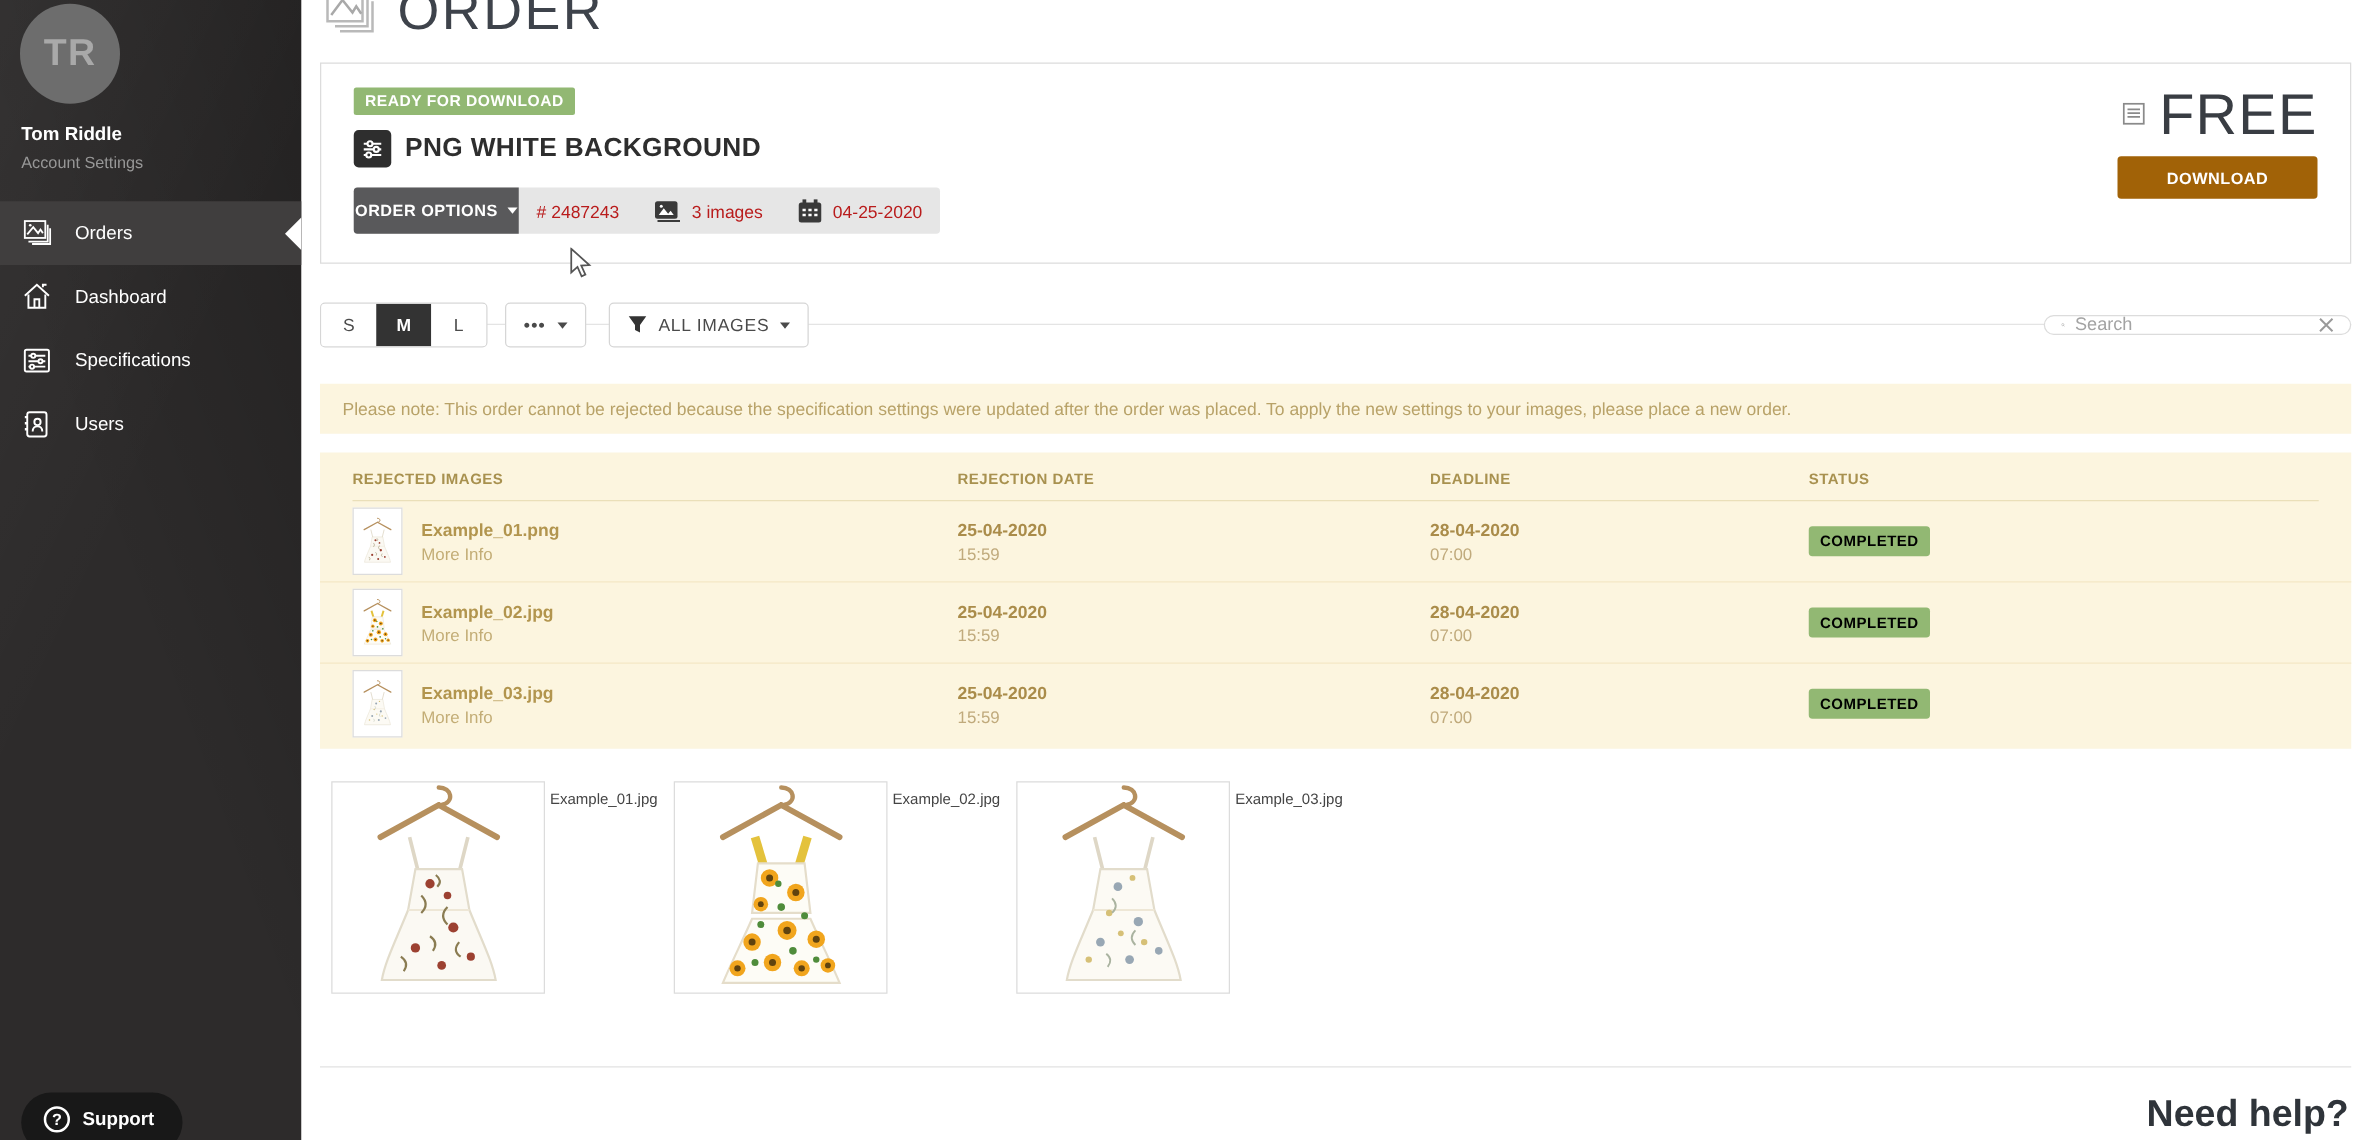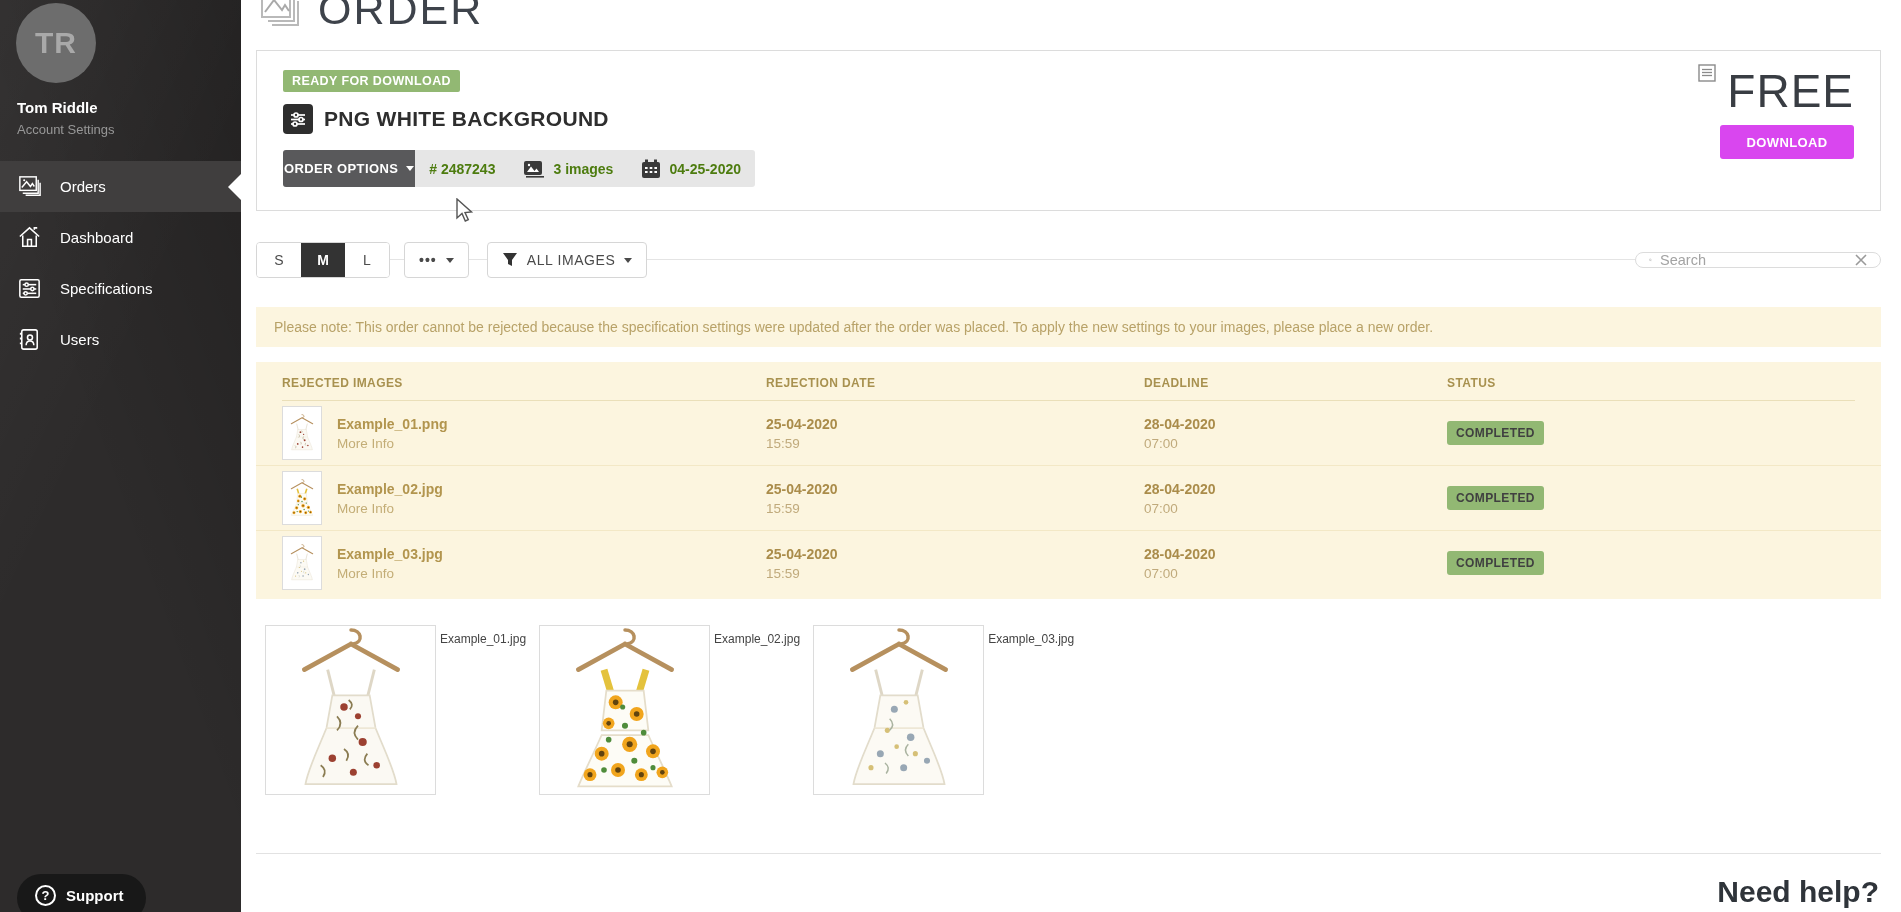--- a/index.html
+++ b/index.html
@@ -46,28 +46,28 @@
     font-size:12.5px; letter-spacing:0.4px; padding:4px 9px; border-radius:2px; }
   .card-title-row { display:flex; align-items:center; gap:11px; margin-top:12px; }
   .sliders-chip { width:30px; height:30px; background:#2e2e2e; border-radius:4px;
     display:flex; align-items:center; justify-content:center; }
   .card-title { font-size:21px; font-weight:bold; color:#2e2e2e; letter-spacing:0.3px; }
   .meta-bar { display:inline-flex; align-items:stretch; margin-top:16px; background:#e6e6e6;
     border-radius:3px; }
   .order-options-btn { background:#59595b; color:#fff; font-weight:bold; font-size:13px;
     letter-spacing:0.4px; padding:0 1px; border-radius:3px 0 0 3px; display:flex;
     align-items:center; gap:8px; height:37px; cursor:pointer; border:none; }
-  .meta-item { display:flex; align-items:center; gap:8px; padding:0 14px; font-weight:bold;
-    font-size:14px; color:#4d7c0f; }
+  .meta-item { display:flex; align-items:center; gap:8px; padding:0 14px; font-weight:normal;
+    font-size:14px; color:#b91c1c; }
   .caret { width:0; height:0; border:4.5px solid transparent; border-top:5px solid currentColor;
     margin-top:4px; }
   .price-block { position:absolute; right:26px; top:13px; text-align:right; }
-  .price-row { display:flex; justify-content:flex-end; gap:11px; }
+  .price-row { display:flex; align-items:center; justify-content:flex-end; gap:11px; }
   .price-label { font-size:46px; color:#393d43; font-weight:400; letter-spacing:1px; }
-  .download-btn { margin-top:7px; width:134px; height:34px; background:#d946ef; color:#fff;
+  .download-btn { margin-top:7px; width:160px; height:34px; background:#a16207; color:#fff;
     border:none; border-radius:3px; font-weight:bold; font-size:13px; letter-spacing:0.4px;
     cursor:pointer; font-family:inherit; }
 
   
   .toolbar { margin-top:31px; position:relative; height:36px; display:flex; align-items:center; }
   .toolbar::before { content:""; position:absolute; left:0; right:0; top:17px;
     border-top:1px solid #e4e4e4; }
   .toolbar > * { position:relative; z-index:1; }
   .size-group { display:flex; border:1px solid #d6d6d6; border-radius:4px; overflow:hidden;
     background:#fff; }
@@ -99,21 +99,21 @@
   .rej-row { display:grid; grid-template-columns:484px 378px 303px 1fr; align-items:center;
     padding:5px 26px; min-height:58px; border-bottom:1px solid #f3e8c6; }
   .rej-row:last-child { border-bottom:none; }
   .img-cell { display:flex; align-items:center; gap:15px; }
   .mini-thumb { width:40px; height:54px; background:#fff; border:1px solid #dcdcdc;
     display:flex; align-items:center; justify-content:center; padding:2px; cursor:pointer; }
   .file-link { font-weight:bold; font-size:14px; color:#b2954e; cursor:pointer; }
   .more-info { font-size:13.5px; color:#c3ad76; margin-top:4px; cursor:pointer; }
   .date-strong { font-weight:bold; font-size:14px; color:#aa8c4a; }
   .time-soft { font-size:13.5px; color:#c0aa7c; margin-top:4px; }
-  .completed-badge { display:inline-block; background:#92b873; color:#404040; font-weight:bold;
+  .completed-badge { display:inline-block; background:#92b873; color:#000000; font-weight:bold;
     font-size:12px; letter-spacing:0.4px; padding:5px 9px; border-radius:3px; }
 
   
   .thumb-row { margin-top:26px; display:flex; gap:13px; padding-left:9px; }
   .thumb-fig { display:flex; }
   .thumb-card { width:171px; height:170px; border:1px solid #dcdcdc; background:#fff;
     display:flex; align-items:center; justify-content:center; padding:8px; cursor:pointer; }
   .thumb-label { margin-top:7px; font-size:12px; color:#444; padding-left:4px; }
 
   

